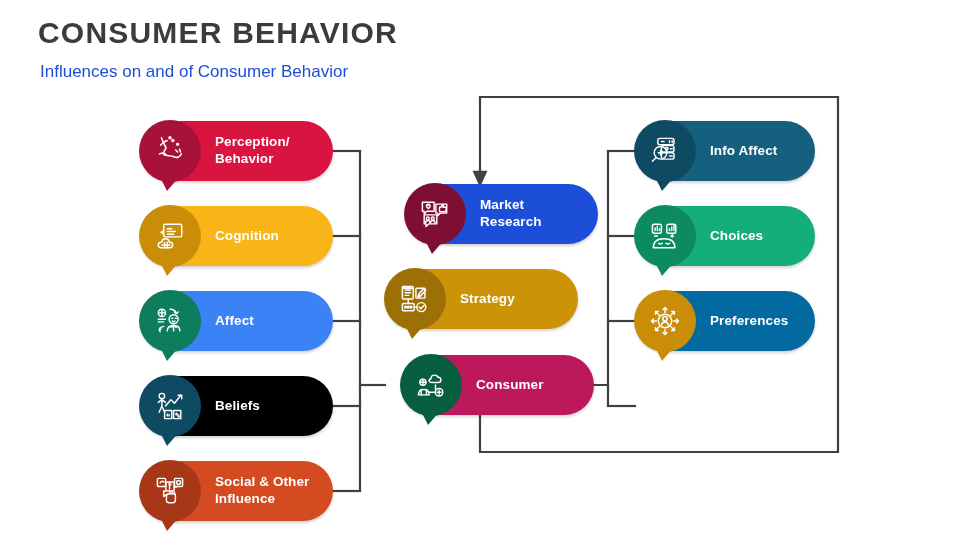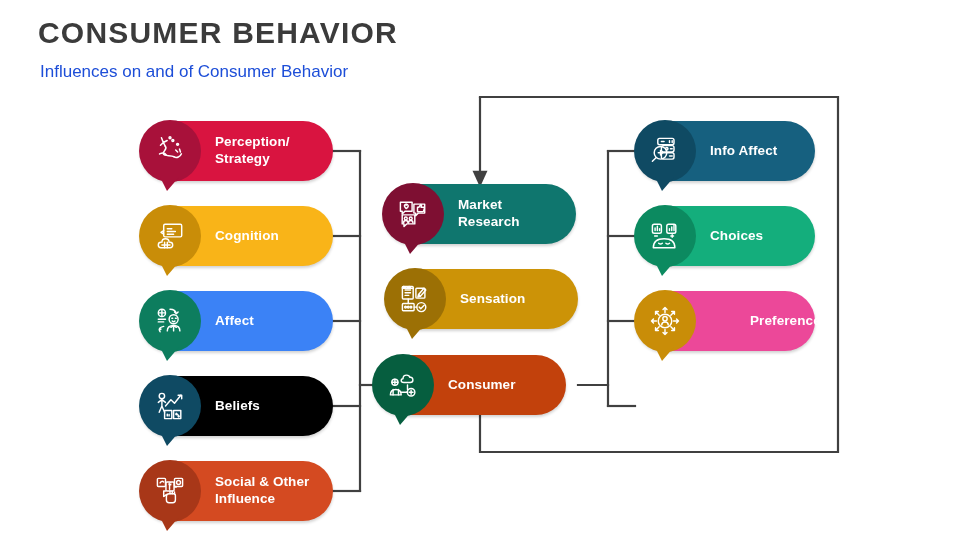--- a/index.html
+++ b/index.html
@@ -137,21 +137,21 @@
         <path d="M15 15 C18 18 12 20 13 23 C14 26 21 24 24 26"></path>
         <path d="M24 26 C27 28 31 26 32 23"></path>
         <path d="M9 23 q5 -2 7 1"></path>
         <circle cx="23" cy="9" r="1"></circle>
         <circle cx="28" cy="13" r="1"></circle>
         <circle cx="20" cy="6" r="1"></circle>
         <path d="M26 19 l2 2 M30 18 l1 3"></path>
       </svg>
     </div>
     <div class="pill-label two-line">Perception/
-Strategy</div>
+Behavior</div>
   </div>
 
   <div class="pill" style="left:140px; top:206px; width:193px; height:60px; background:#F9B418;">
     <div class="pill-badge" style="--badge:#C98D08; background:#C98D08;">
       <svg width="36" height="36" viewBox="0 0 40 40" fill="none" stroke="#fff" stroke-width="1.6" stroke-linecap="round" stroke-linejoin="round">
         <rect x="13" y="7" width="20" height="14" rx="1.5"></rect>
         <path d="M17 12 h5 M17 15 h9 M17 18 h7"></path>
         <path d="M13 14 l-3 2 l3 2"></path>
         <path d="M10 27 q-3 0 -3 3 q0 3 3 3 h10 q3 0 3 -3 q0 -3 -3 -3"></path>
         <path d="M11 27 q0 -4 4 -4 q4 0 4 4"></path>
@@ -207,21 +207,21 @@
         <path d="M25 15.5 h2"></path>
         <path d="M16 26 q0 -3 3 -3 h5 q2 0 2 2 v5 q0 3 -3 3 h-4 q-3 0 -3 -3 z"></path>
         <path d="M20 23 v-3 M22.5 23 v-3 M25 23.5 v-2.5"></path>
         <path d="M13 26 l3 -2"></path>
       </svg>
     </div>
     <div class="pill-label two-line">Social &amp; Other
 Influence</div>
   </div>
 
-  <div class="pill" style="left:383px; top:184px; width:193px; height:60px; background:#0f766e;justify-content:space-between;">
+  <div class="pill" style="left:405px; top:184px; width:193px; height:60px; background:#1d4ed8;justify-content:space-between;">
     <div class="pill-badge" style="--badge:#7E0F32; background:#7E0F32;">
       <svg width="36" height="36" viewBox="0 0 40 40" fill="none" stroke="#fff" stroke-width="1.6" stroke-linecap="round" stroke-linejoin="round">
         <path d="M6 7 h13 v10 h-8 l-3 3 v-3 h-2 z"></path>
         <path d="M12.5 14 q-3 -2.5 -1.5 -4.3 q1.5 -1.3 1.5 0.6 q0 -1.9 1.5 -0.6 q2 1.8 -1.5 4.3 z"></path>
         <path d="M21 9 h12 v10 h-7 l-3 3 v-3 h-2 z"></path>
         <path d="M25 17.5 v-5 h1.5 l2 -3 q1.2 0 0.8 1.6 l-0.4 1.4 h3 q1 0 0.7 1.2 l-0.9 3.1 q-0.2 0.7 -1 0.7 z"></path>
         <path d="M8 21 h14 v10 h-9 l-3 3 v-3 h-2 z"></path>
         <circle cx="12" cy="25" r="1.6"></circle>
         <circle cx="17.5" cy="25" r="1.6"></circle>
         <path d="M9.5 30 q0 -2.8 2.5 -2.8 q2.5 0 2.5 2.8"></path>
@@ -243,24 +243,24 @@
         <path d="M24 15 l-0.8 2.8 l2.8 -0.8"></path>
         <rect x="6" y="25" width="13" height="8" rx="1"></rect>
         <circle cx="9.5" cy="29" r="1"></circle>
         <circle cx="12.5" cy="29" r="1"></circle>
         <circle cx="15.5" cy="29" r="1"></circle>
         <path d="M12.5 20 v5 M19 29 h3"></path>
         <circle cx="27" cy="29" r="5"></circle>
         <path d="M24.6 29 l1.8 1.9 l3.8 -4"></path>
       </svg>
     </div>
-    <div class="pill-label">Sensation</div>
-  </div>
-
-  <div class="pill" style="left:373px; top:355px; width:193px; height:60px; background:#c2410c;">
+    <div class="pill-label">Strategy</div>
+  </div>
+
+  <div class="pill" style="left:401px; top:355px; width:193px; height:60px; background:#be185d;">
     <div class="pill-badge" style="--badge:#065E3F; background:#065E3F;">
       <svg width="36" height="36" viewBox="0 0 40 40" fill="none" stroke="#fff" stroke-width="1.6" stroke-linecap="round" stroke-linejoin="round">
         <path d="M20 13 q0 -4 4 -4 q3 0 3.6 2.5 q3.4 -0.4 3.4 3 q0 2.8 -3 2.8 h-7 q-3 0 -3 -2.2 q0 -2.1 2 -2.1 z"></path>
         <circle cx="11" cy="17" r="3.4"></circle>
         <path d="M11 13.6 v6.8 M7.6 17 h6.8"></path>
         <path d="M6 31 q0 -6 6 -6 q6 0 6 6 z"></path>
         <path d="M9 25 v6 M15 25 v6"></path>
         <path d="M18 28 h6"></path>
         <circle cx="29" cy="28" r="4.2"></circle>
         <path d="M29 25.8 v4.4 M26.8 28 h4.4"></path>
@@ -296,21 +296,21 @@
         <path d="M24 7 q-2 0 -2 2 v6 q0 2 2 2 h6 q2 0 2 -2 v-6 q0 -2 -2 -2 z"></path>
         <path d="M25 14 v-2 M27.5 14 v-4 M30 14 v-6"></path>
         <path d="M8.5 20 h3 M26.5 20 h3 M28 18.5 v3"></path>
         <path d="M7 33 q0 -10 12 -10 q12 0 12 10 z"></path>
         <path d="M13 28 q2 2 4 0 M21 28 q2 2 4 0"></path>
       </svg>
     </div>
     <div class="pill-label">Choices</div>
   </div>
 
-  <div class="pill" style="left:635px; top:291px; width:180px; height:60px; background:#ec4899;gap:40px;">
+  <div class="pill" style="left:635px; top:291px; width:180px; height:60px; background:#0369a1;">
     <div class="pill-badge" style="--badge:#C98D08; background:#C98D08;">
       <svg width="36" height="36" viewBox="0 0 40 40" fill="none" stroke="#fff" stroke-width="1.6" stroke-linecap="round" stroke-linejoin="round">
         <circle cx="20" cy="20" r="7.5"></circle>
         <circle cx="20" cy="17.5" r="2.4"></circle>
         <path d="M16.4 24.5 q0 -3.4 3.6 -3.4 q3.6 0 3.6 3.4"></path>
         <path d="M20 10.5 V5 M17.8 7.2 L20 5 l2.2 2.2"></path>
         <path d="M20 29.5 V35 M17.8 32.8 L20 35 l2.2 -2.2"></path>
         <path d="M10.5 20 H5 M7.2 17.8 L5 20 l2.2 2.2"></path>
         <path d="M29.5 20 H35 M32.8 17.8 L35 20 l-2.2 2.2"></path>
         <path d="M13.5 13.5 L9.5 9.5 M9.5 12.6 V9.5 h3.1"></path>

